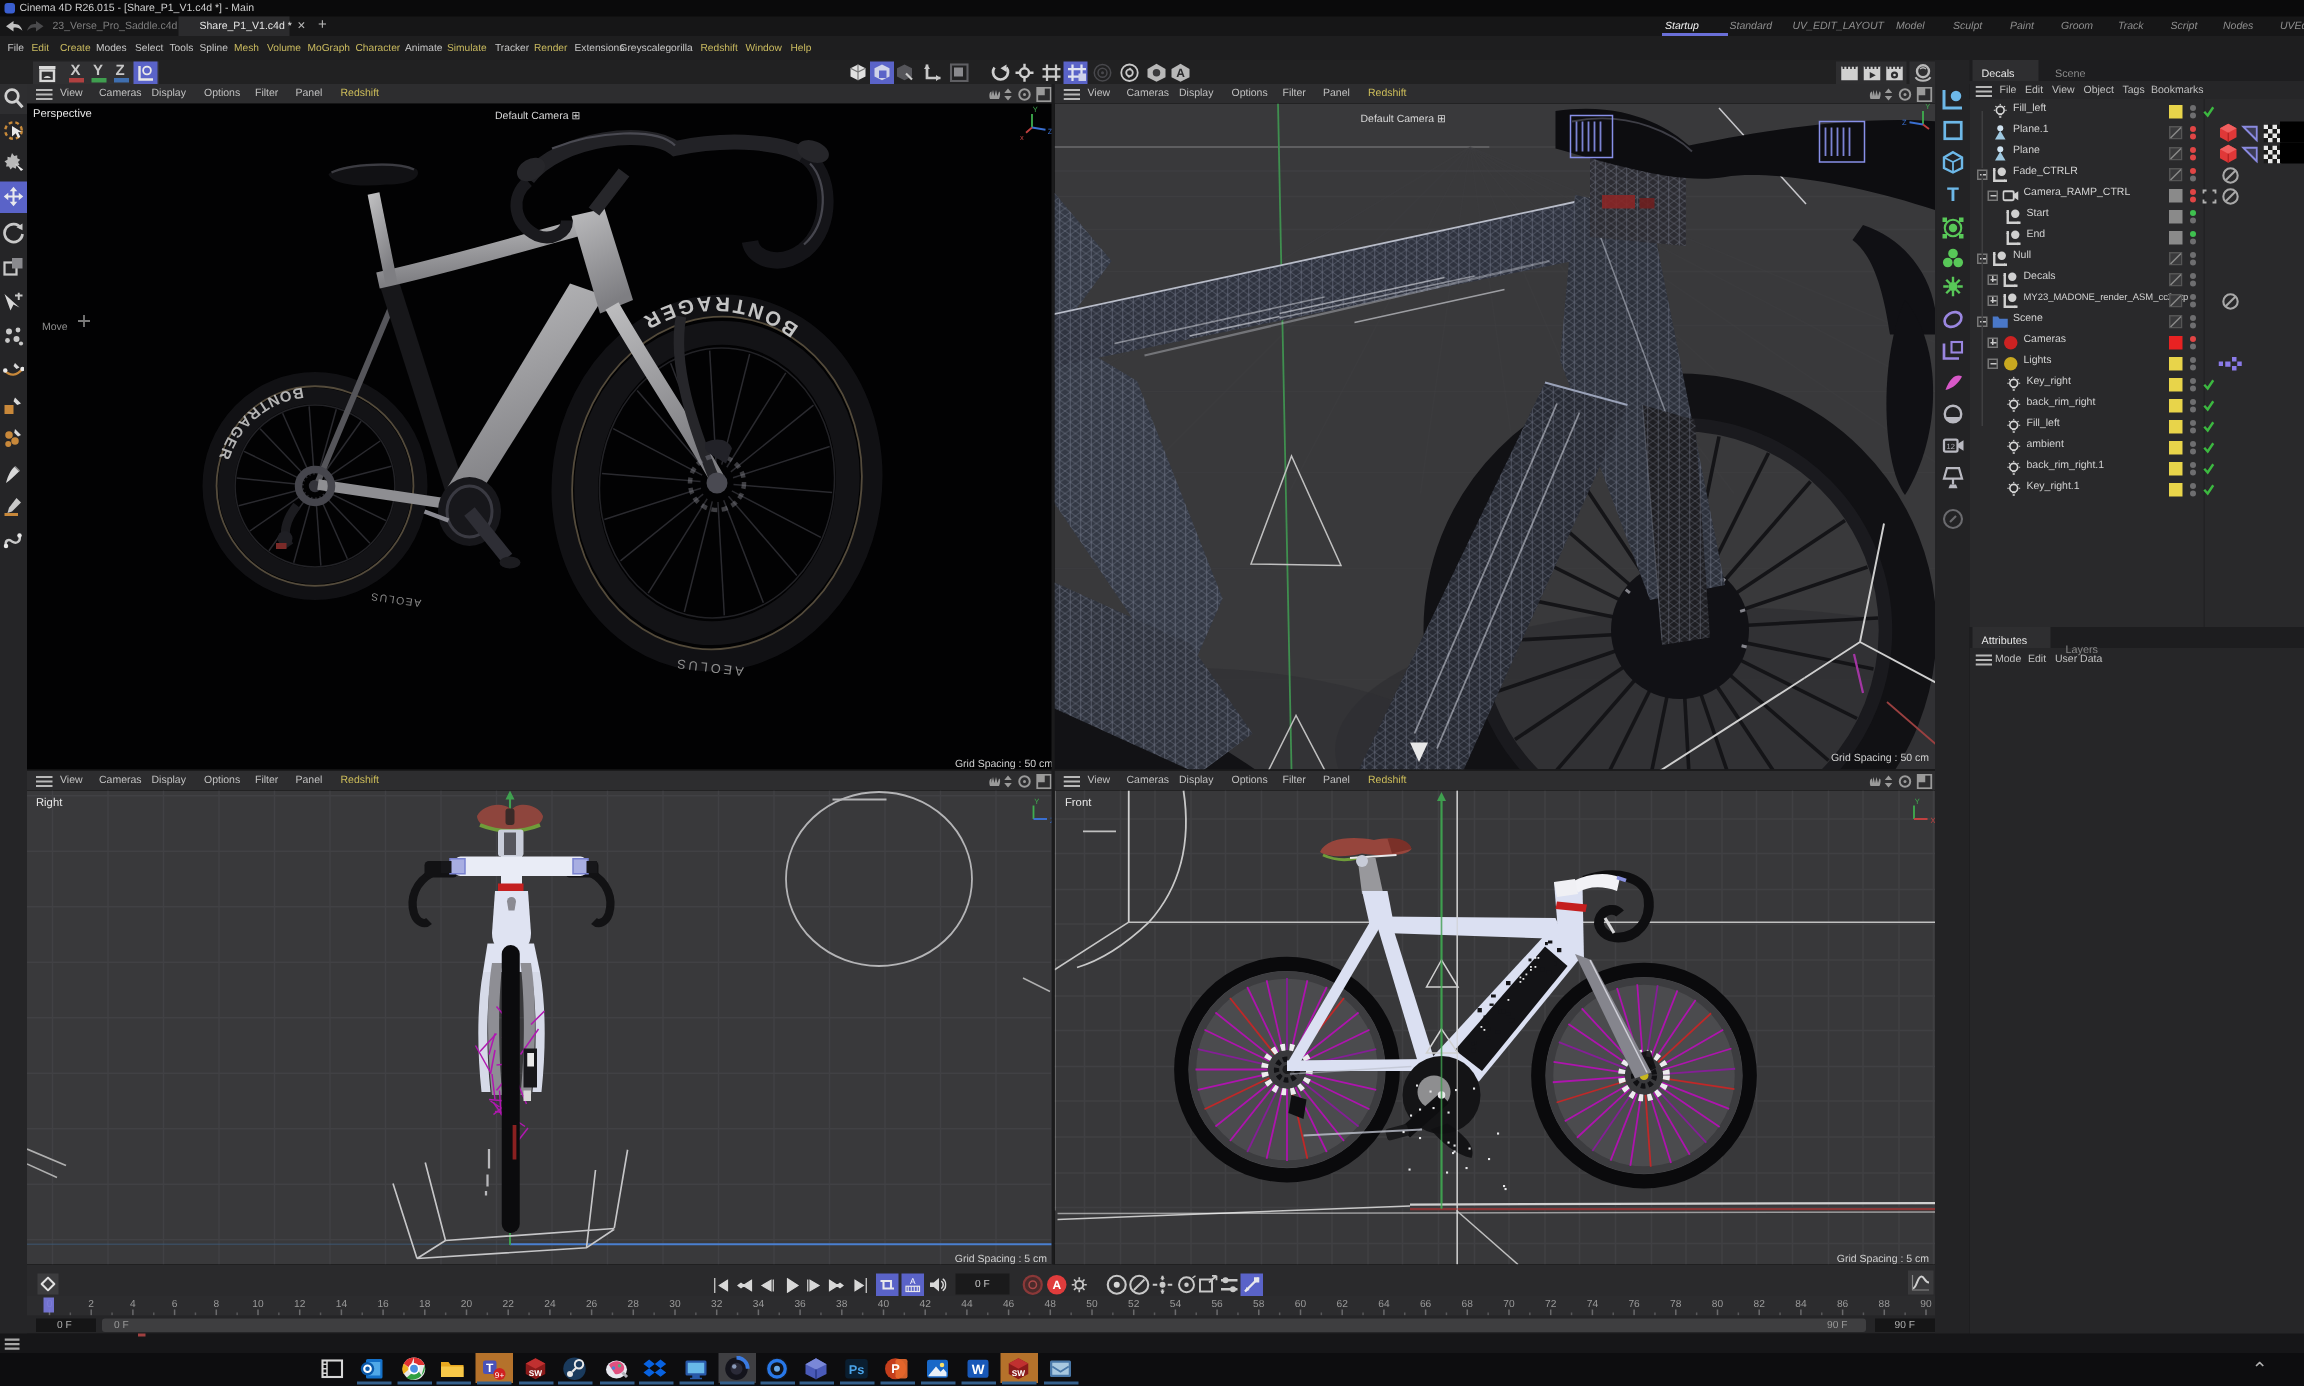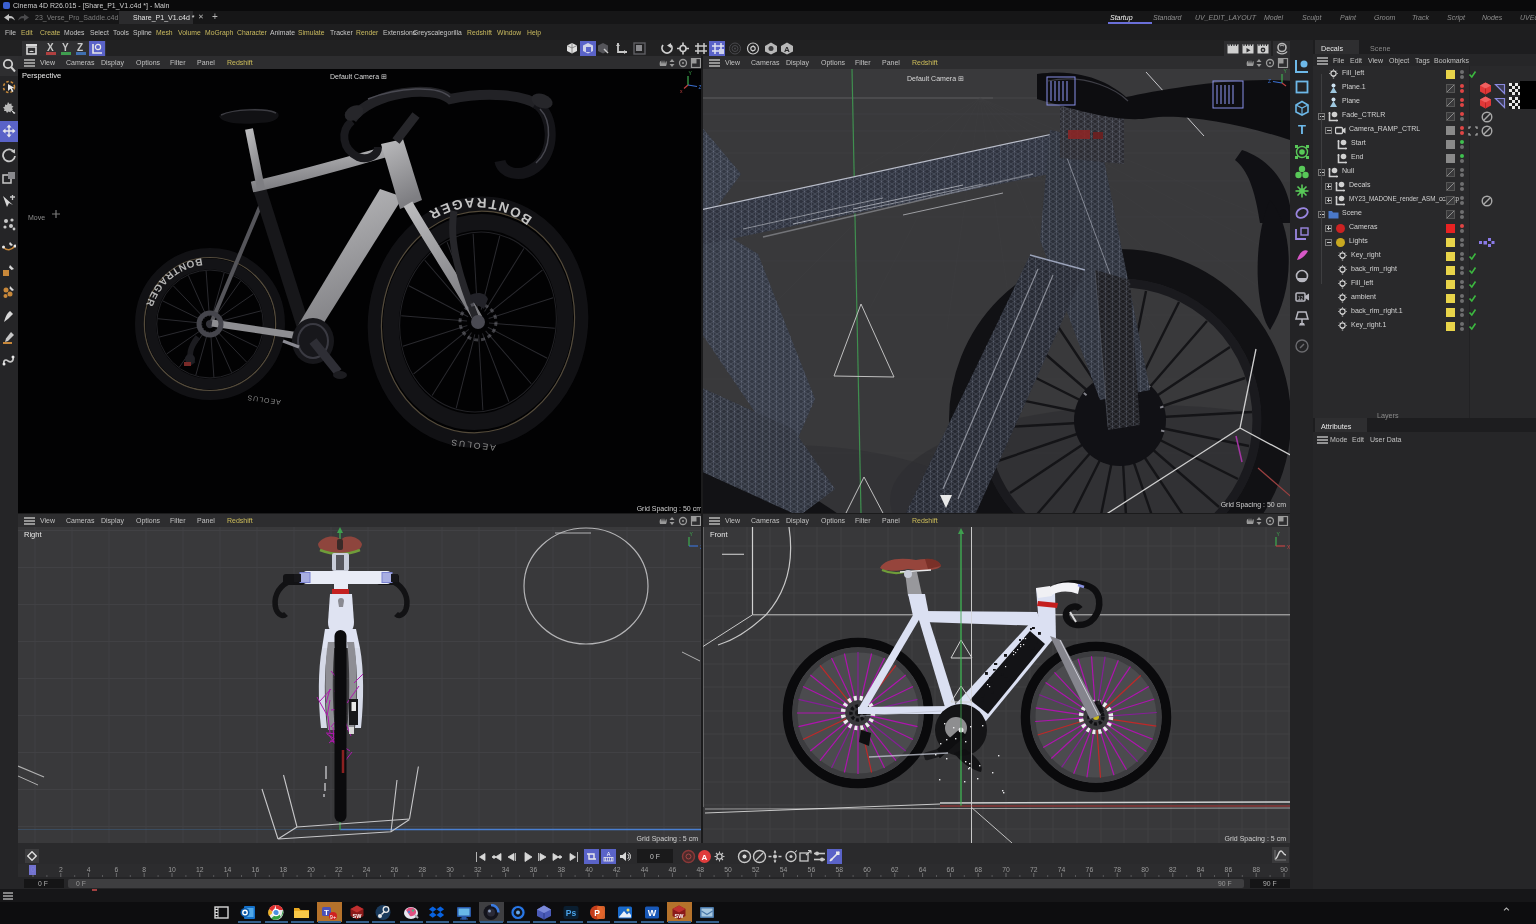--- a/index.html
+++ b/index.html
@@ -1251,21 +1251,21 @@
 <div class="abs" style="left:1460px;top:322px;width:3.5px;height:3.5px;border-radius:2px;background:#6e6e70"></div>
 <div class="abs" style="left:1460px;top:327px;width:3.5px;height:3.5px;border-radius:2px;background:#6e6e70"></div>
 <svg class="abs" style="left:1468px;top:322px" width="9" height="9">
       <path d="M1.5,4.5 L3.8,7 L7.5,1.5" stroke="#3cb840" stroke-width="1.6" fill="none"></path>
     </svg>
 <div class="abs" style="left:1321px;top:74px;width:1px;height:38px;background:#3e3e40"></div>
 <div class="abs" style="left:1321px;top:116px;width:1px;height:168px;background:#3e3e40"></div>
 <div class="abs" style="left:1313px;top:418px;width:223px;height:14px;background:#1d1d1f"></div>
 <div class="abs" style="left:1315px;top:418px;width:52px;height:14px;background:#2e2e30"></div>
 <div class="txt" style="left:1321px;top:421.5px;font-size:7.2px;color:#e8e8e8">Attributes</div>
-<div class="txt" style="left:1377px;top:411px;font-size:7.2px;color:#8a8a8a">Layers</div>
+<div class="txt" style="left:1377px;top:428px;font-size:7.2px;color:#8a8a8a">Layers</div>
 <svg class="abs" style="left:1317px;top:436px" width="12" height="8">
       <path d="M0,1 H11 M0,4 H11 M0,7 H11" stroke="#b8b8b8" stroke-width="1.4"></path>
     </svg>
 <div class="txt" style="left:1330px;top:435.5px;font-size:7px;color:#c0c0c0">Mode</div>
 <div class="txt" style="left:1352px;top:435.5px;font-size:7px;color:#c0c0c0">Edit</div>
 <div class="txt" style="left:1370px;top:435.5px;font-size:7px;color:#c0c0c0">User Data</div>
 <div class="abs" style="left:18px;top:843px;width:1272px;height:46px;background:#2a2a2c"></div>
 <div class="abs" style="left:25px;top:849px;width:14px;height:14px;background:#3c3c3e"></div>
 <svg class="abs" style="left:27px;top:851px" width="10" height="10">
       <rect x="2" y="2" width="6" height="6" fill="none" stroke="#e0e0e0" stroke-width="1.4" transform="rotate(45 5 5)"></rect>

